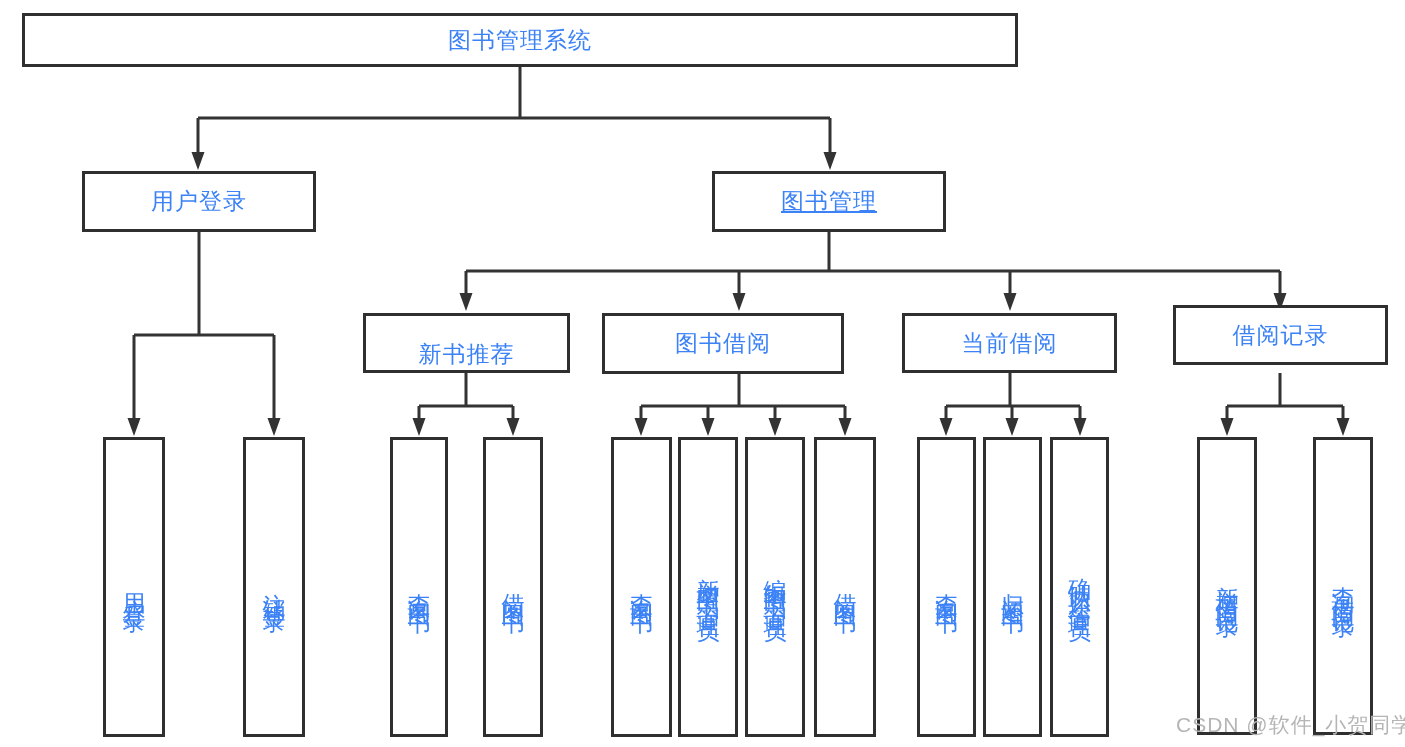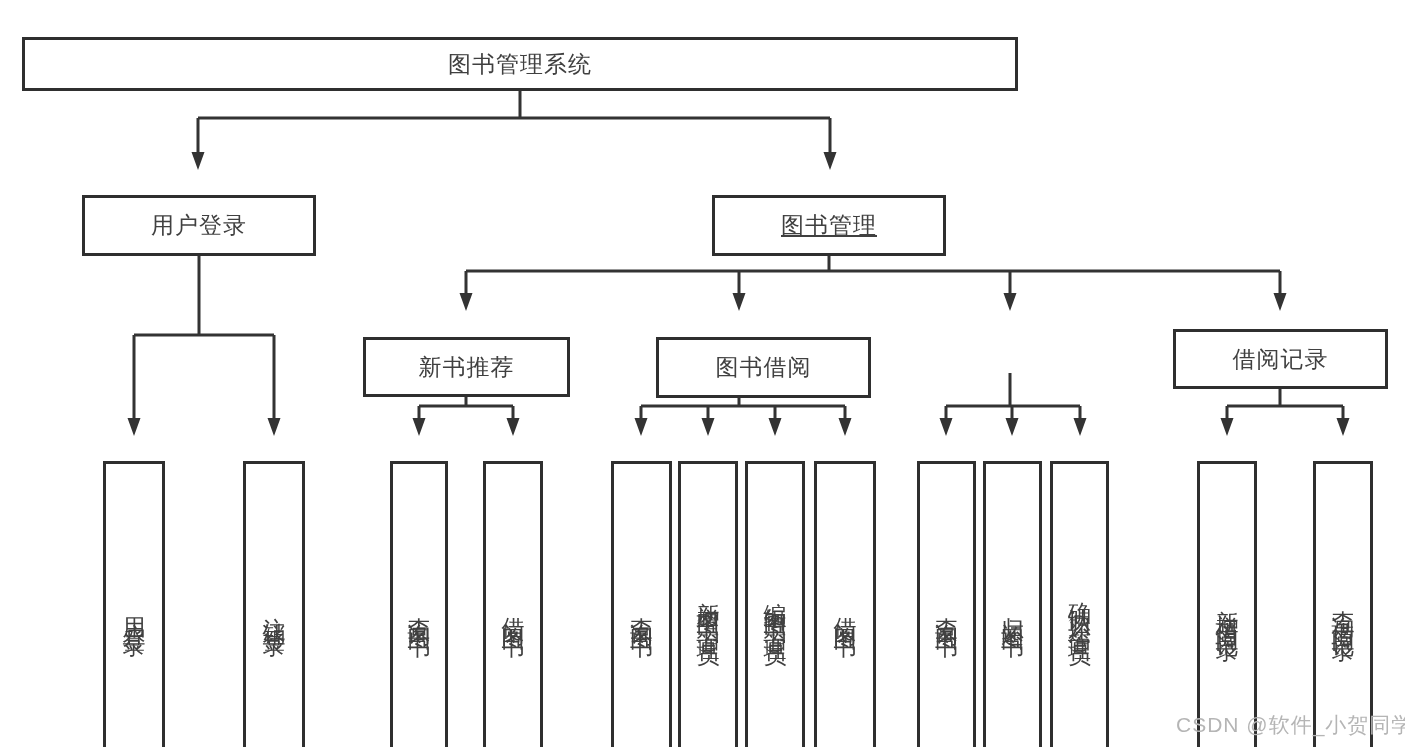--- a/index.html
+++ b/index.html
@@ -5,21 +5,21 @@
   html,body{margin:0;padding:0;background:#ffffff;}
   body{font-family:"Liberation Sans","DejaVu Sans",sans-serif;}
   .canvas{position:relative;width:1405px;height:747px;background:#ffffff;overflow:hidden;color:#222222;}
   .connectors{position:absolute;left:0;top:0;z-index:1;}
   .node{
     position:absolute;z-index:2;
     box-sizing:border-box;
     border:3px solid #2f2f2f;
     background:#ffffff;
     display:flex;align-items:center;justify-content:center;
-    font-size:23px;color:#404040;margin-top:24px;
+    font-size:23px;color:#3b82f6;
   }
   .node.h span{letter-spacing:1px;white-space:nowrap;}
   .node.leaf span{
     writing-mode:vertical-rl;
     text-orientation:mixed;
     letter-spacing:6px;
     line-height:1;
     white-space:nowrap;
   }
   .watermark{
@@ -61,25 +61,28 @@
     <span>图书管理系统</span>
   </div>
 
   <div class="node h" style="left:82px;top:171px;width:234px;height:61px;">
     <span>用户登录</span>
   </div>
   <div class="node h" style="left:712px;top:171px;width:234px;height:61px;text-decoration:underline;">
     <span>图书管理</span>
   </div>
 
-  <div class="node h" style="left:363px;top:313px;width:207px;height:60px;">
+  <div class="node h" style="left:363px;top:313px;width:207px;height:60px;align-items:flex-end;">
     <span>新书推荐</span>
   </div>
-  <div class="node h" style="left:656px;top:313px;width:215px;height:61px;">
+  <div class="node h" style="left:602px;top:313px;width:242px;height:61px;">
     <span>图书借阅</span>
+  </div>
+  <div class="node h" style="left:902px;top:313px;width:215px;height:60px;">
+    <span>当前借阅</span>
   </div>
   <div class="node h" style="left:1173px;top:305px;width:215px;height:60px;">
     <span>借阅记录</span>
   </div>
 
   <div class="node leaf" style="left:103px;top:437px;width:62px;height:300px;">
     <span>用户登录</span>
   </div>
   <div class="node leaf" style="left:243px;top:437px;width:62px;height:300px;">
     <span>注销登录</span>

